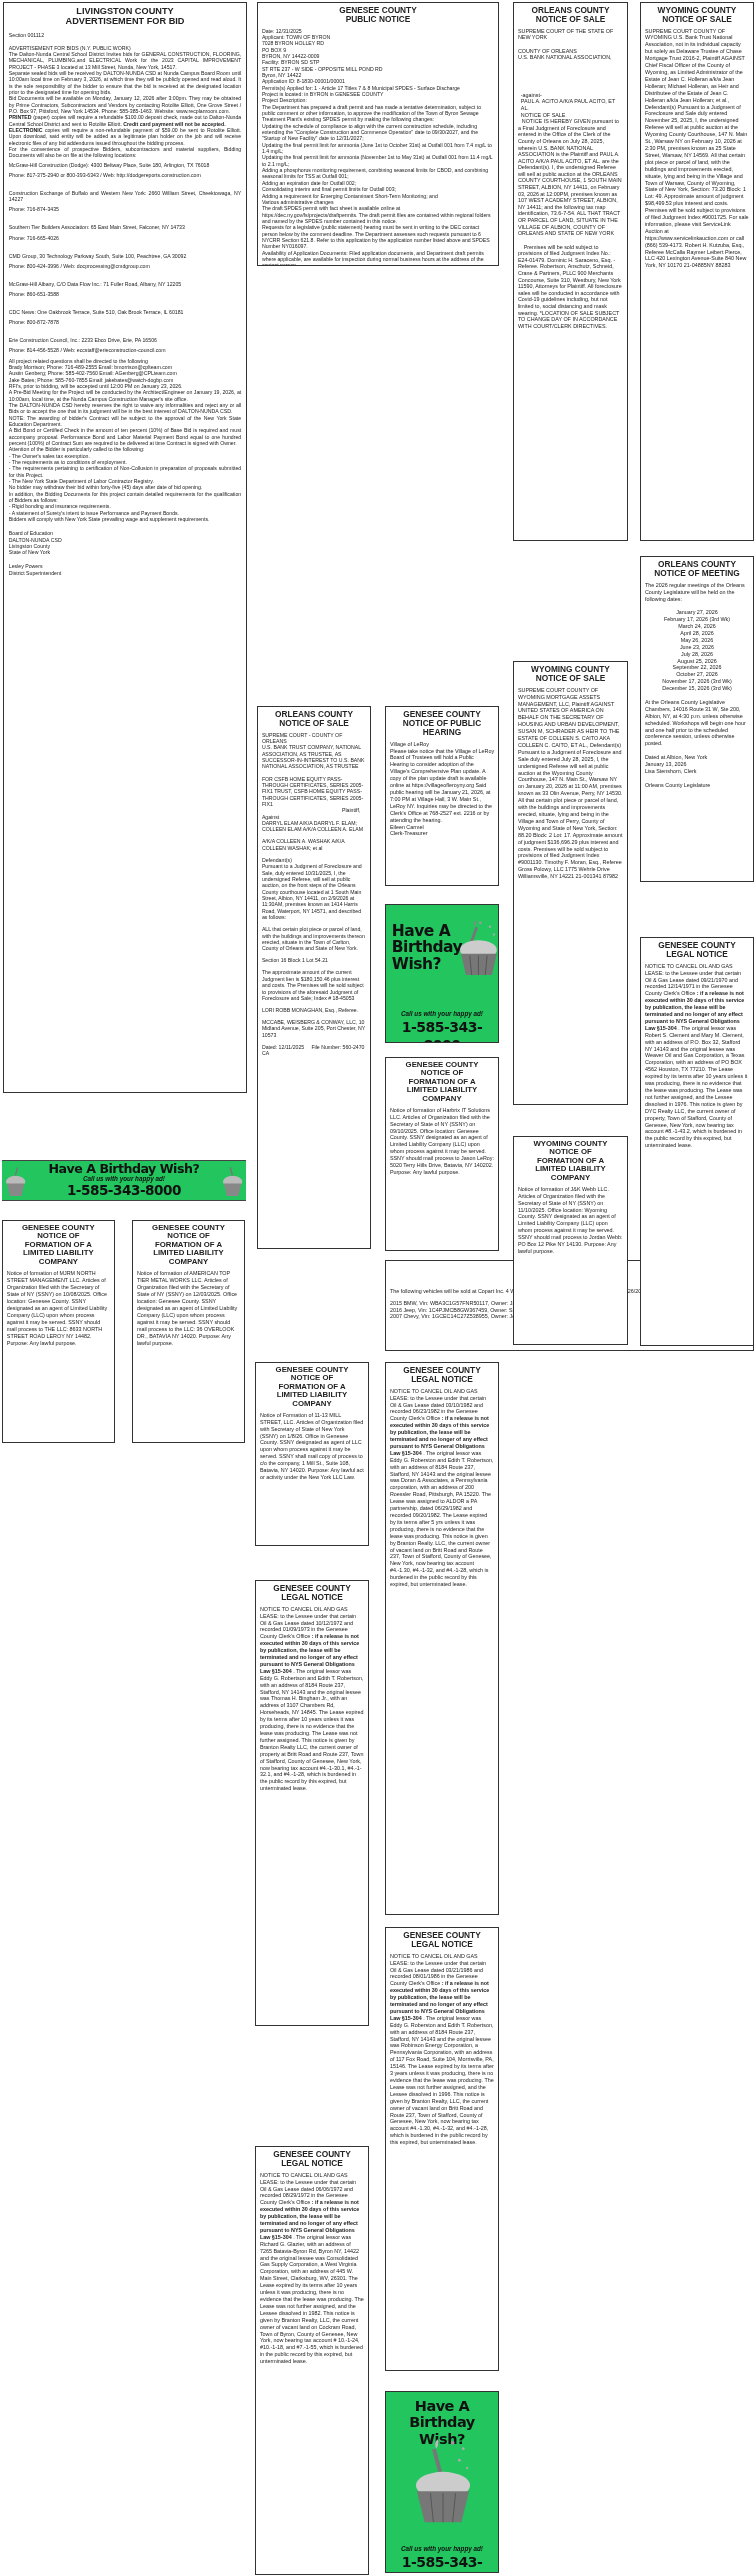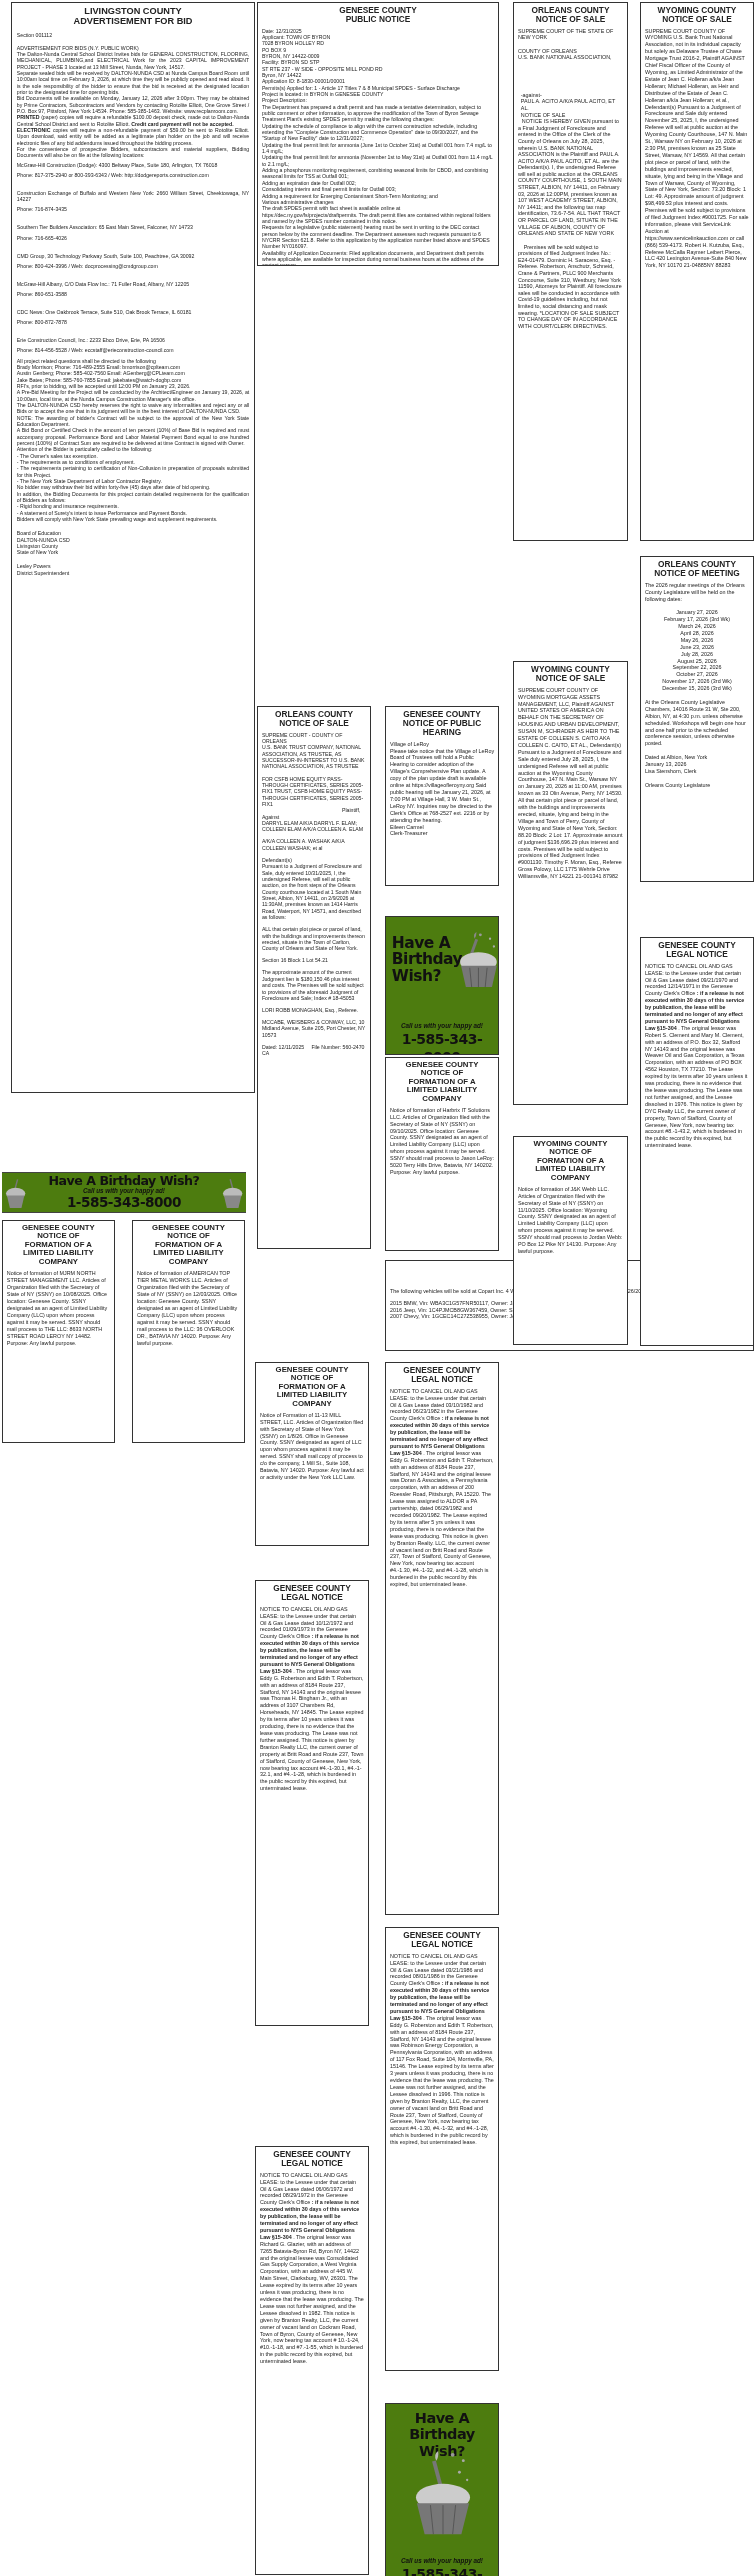--- a/index.html
+++ b/index.html
@@ -5,31 +5,31 @@
   * { box-sizing: border-box; margin: 0; padding: 0; }
   html, body { width: 756px; background: #fff; }
   body { font-family: "Liberation Sans", sans-serif; color: #222; font-size: 5.2px; line-height: 1.22; position: relative; height: 2576px; overflow: hidden; }
   .box { position: absolute; border: 1px solid #444; background: #fff; padding: 2.9px 3.9px 2.9px 3.9px; overflow: hidden; }
   .box.thick { border: 1.5px solid #333; }
   .ttl { font-weight: bold; text-align: center; font-size: 8.3px; line-height: 1.08; color: #222; margin-bottom: 3.9px; }
   .ttl.big { font-size: 9px; }
   .p { white-space: pre-line; margin-bottom: 2.9px; }
   .c { text-align: center; }
   .j { text-align: justify; }
-  .bday { position: absolute; border: 1px solid #444; background: #4d7c0f; overflow: hidden; text-align: center; margin-top: 12px; }
+  .bday { position: absolute; border: 1px solid #444; background: #22c55e; overflow: hidden; text-align: center; }
   .bday .h { font-family: "DejaVu Sans", sans-serif; font-weight: bold; color: #111; letter-spacing: -0.5px; }
   .bday .s { font-style: italic; font-weight: bold; color: #111; }
   .bday .ph { font-family: "DejaVu Sans", sans-serif; font-weight: bold; color: #111; letter-spacing: -0.5px; }
   .cup { position: absolute; }
   .ul { list-style: none; }
 </style>
 </head>
 <body>
 
-<div class="box thick" style="left:11px; top:1.9px; width:244px; height:1091px; padding:3.9px 4.8px;">
+<div class="box thick" style="left:3px; top:1.9px; width:244px; height:1091px; padding:3.9px 4.8px;">
   <div class="ttl big" style="white-space:pre-line; font-size:9.2px;">LIVINGSTON COUNTY
 ADVERTISEMENT FOR BID</div>
   <div class="p" style="margin-top:5.8px; margin-bottom:5.8px;">Section 001112</div>
   <div class="j">ADVERTISEMENT FOR BIDS (N.Y. PUBLIC WORK)</div>
   <div class="j">The Dalton-Nunda Central School District Invites bids for GENERAL CONSTRUCTION, FLOORING, MECHANICAL, PLUMBING,and ELECTRICAL Work for the 2023 CAPITAL IMPROVEMENT PROJECT - PHASE 3 located at 13 Mill Street, Nunda, New York, 14517.</div>
   <div class="j">Separate sealed bids will be received by DALTON-NUNDA CSD at Nunda Campus Board Room until 10:00am local time on February 3, 2026, at which time they will be publicly opened and read aloud. It is the sole responsibility of the bidder to ensure that the bid is received at the designated location prior to the designated time for opening bids.</div>
   <div class="j">Bid Documents will be available on Monday, January 12, 2026 after 3:00pm. They may be obtained by Prime Contractors, Subcontractors and Vendors by contacting Rotolite Elliott, One Grove Street / P.O. Box 97, Pittsford, New York 14534. Phone: 585-385-1463. Website: www.recplanroom.com.</div>
   <div class="j"><b>PRINTED</b><span> (paper) copies will require a refundable $100.00 deposit check, made out to Dalton-Nunda Central School District and sent to Rotolite Elliott. </span><b>Credit card payment will not be accepted.</b></div>
   <div class="j"><b>ELECTRONIC</b><span> copies will require a non-refundable payment of $59.00 be sent to Rotolite Elliott. Upon download, said entity will be added as a legitimate plan holder on the job and will receive electronic files of any bid addendums issued throughout the bidding process.</span></div>
   <div class="j" style="margin-bottom:2.9px;">For the convenience of prospective Bidders, subcontractors and material suppliers, Bidding Documents will also be on file at the following locations:</div>

